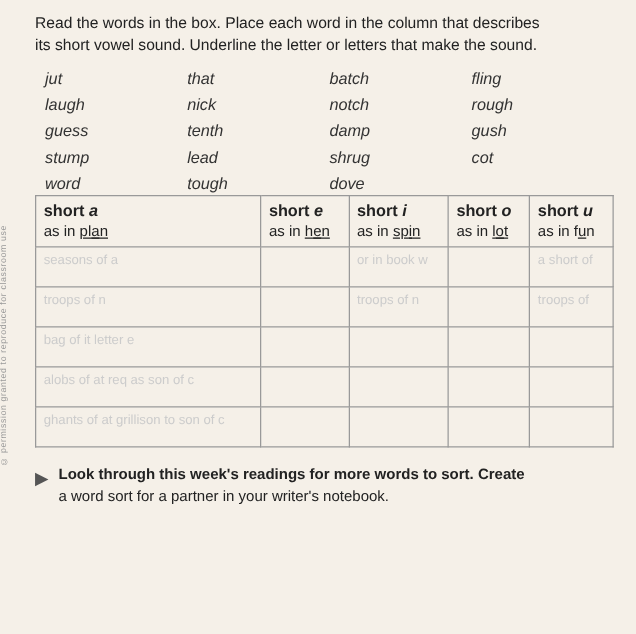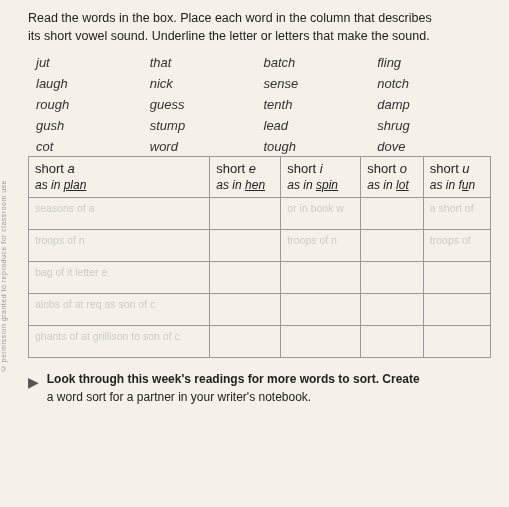--- a/index.html
+++ b/index.html
@@ -64,26 +64,25 @@
     .sort-table td {
       border: 1.5px solid #999;
       padding: 4px 6px;
       height: 32px;
       font-size: 11px;
       color: #aaa;
       vertical-align: top;
     }
 
     .sort-table th .col-title {
-      font-weight: normal;
+      font-weight: bold;
       font-size: 13px;
     }
 
     .sort-table th .col-example {
-      font-style: italic;
       font-size: 12px;
     }
 
     .sort-table th .col-example u {
       text-decoration: underline;
     }
 
     .bottom-note {
       display: flex;
       align-items: flex-start;
@@ -134,21 +133,20 @@
 
   <div class="word-bank">
 
     <span class="word-bank-word">jut</span>
     <span class="word-bank-word">that</span>
     <span class="word-bank-word">batch</span>
     <span class="word-bank-word">fling</span>
     <span class="word-bank-word">laugh</span>
 
     <span class="word-bank-word">nick</span>
-    <span class="word-bank-word">sense</span>
     <span class="word-bank-word">notch</span>
     <span class="word-bank-word">rough</span>
     <span class="word-bank-word">guess</span>
 
     <span class="word-bank-word">tenth</span>
     <span class="word-bank-word">damp</span>
     <span class="word-bank-word">gush</span>
     <span class="word-bank-word">stump</span>
     <span class="word-bank-word">lead</span>
 

